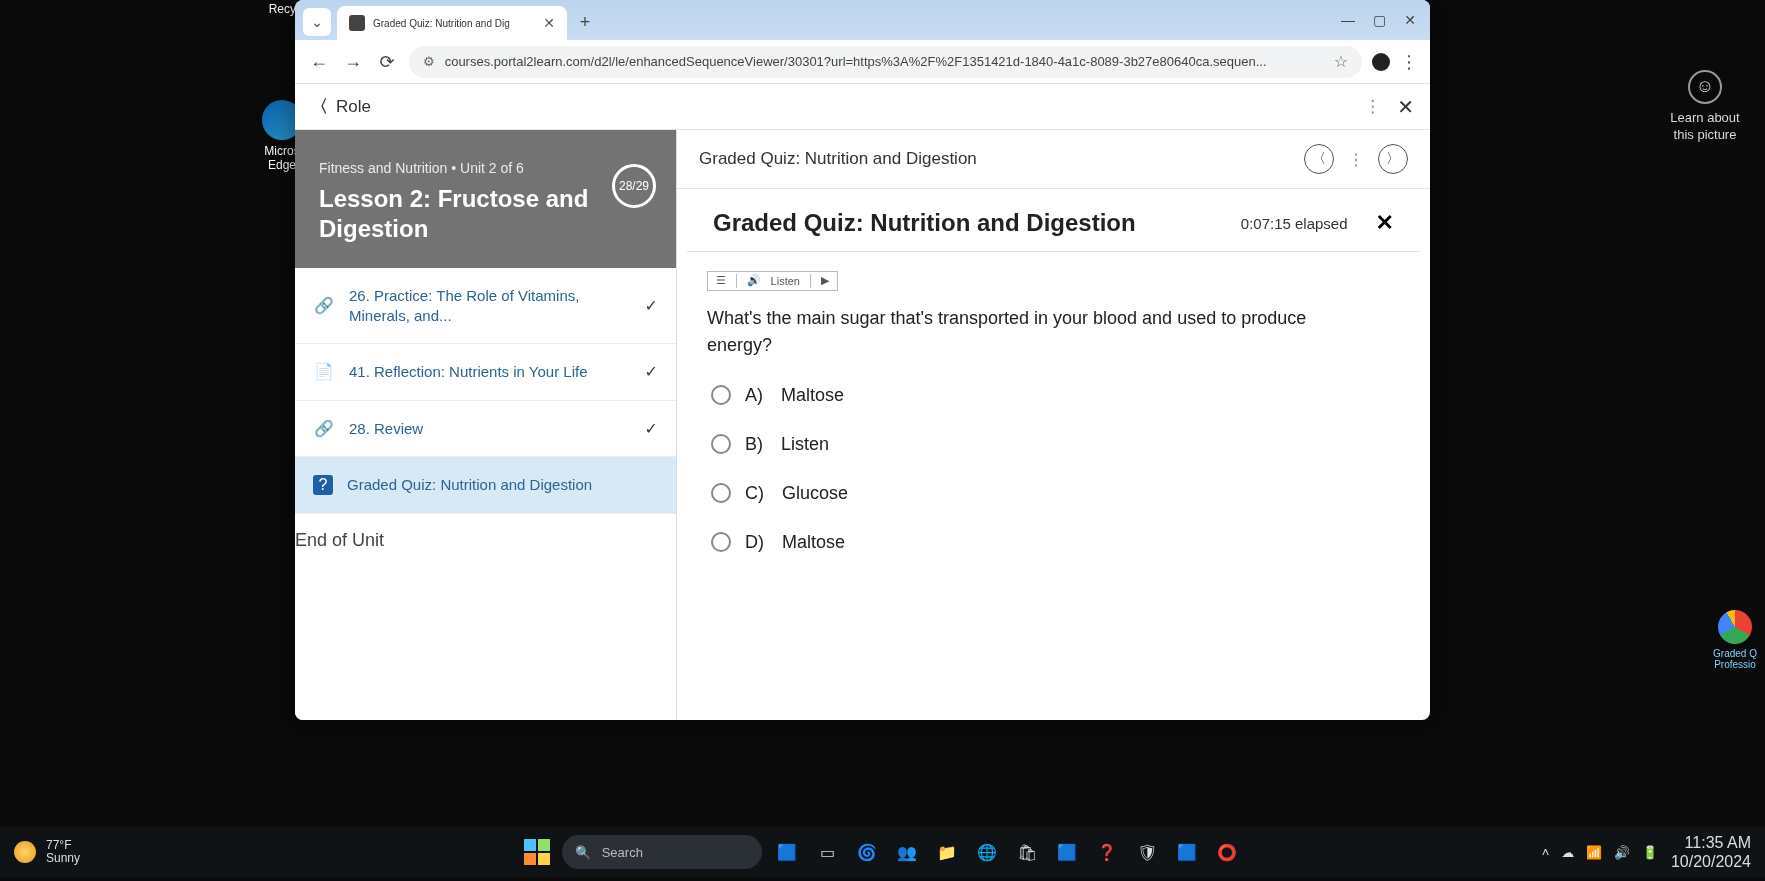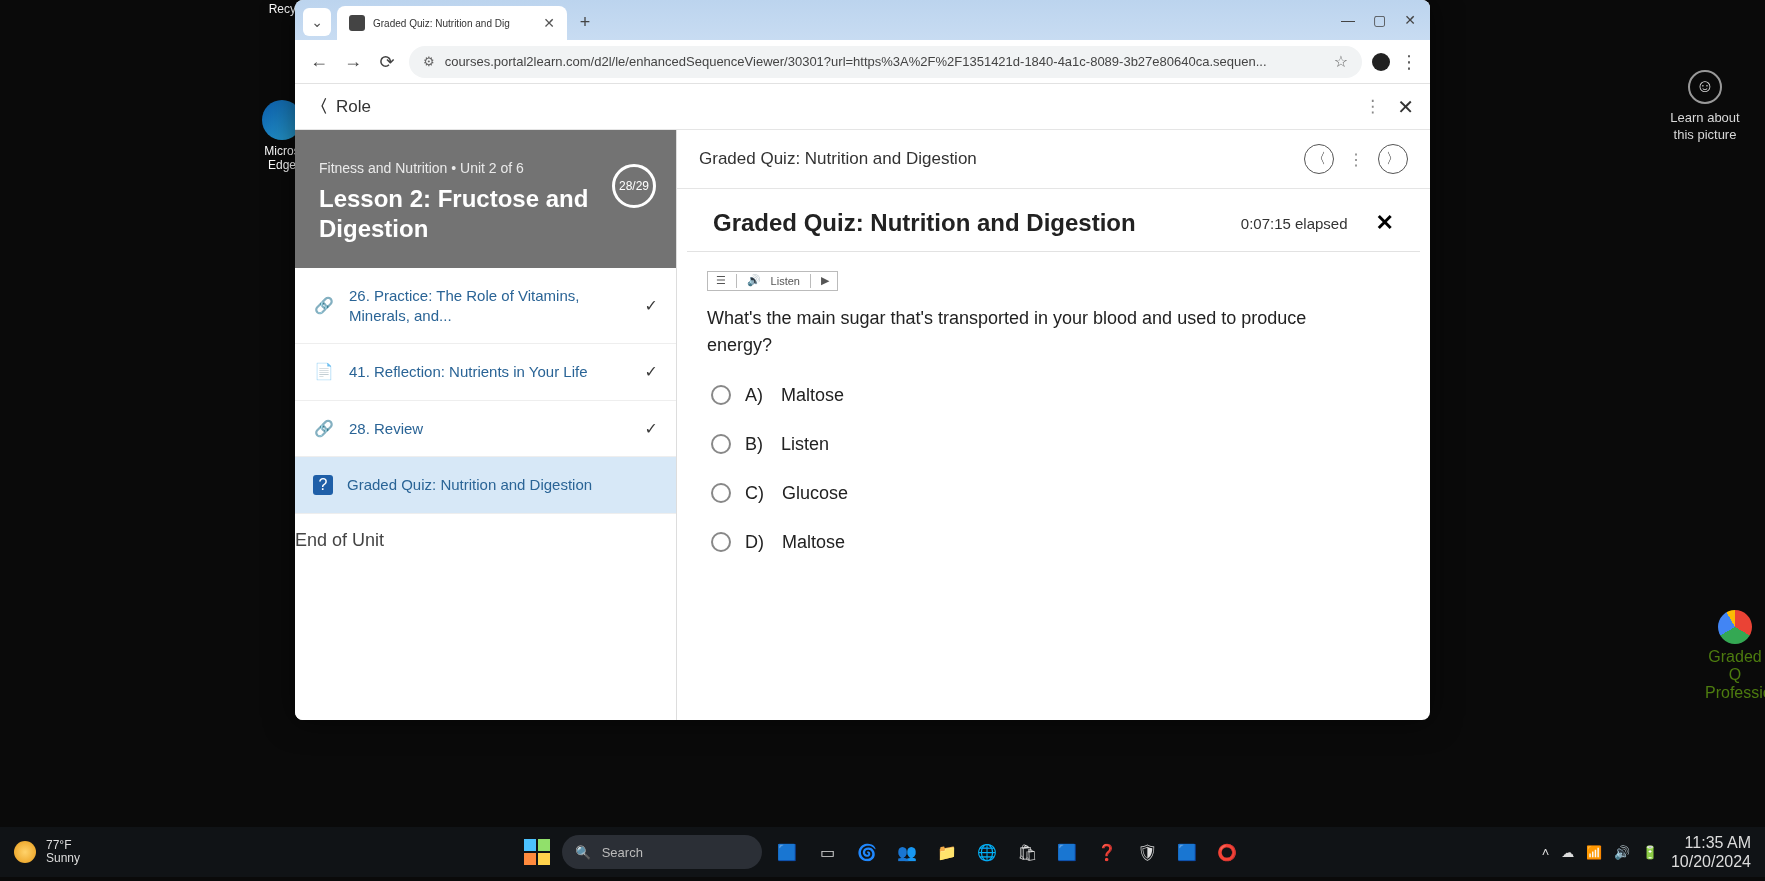--- a/index.html
+++ b/index.html
@@ -104,21 +104,21 @@
   <div>Micros</div>
   <div>Edge</div>
 </div>
 
 <div class="learn-about">
   <div class="circ">☺</div>
   <div>Learn about</div>
   <div>this picture</div>
 </div>
 
-<div style="position:absolute;right:0;top:610px;color:#4d7c0f;font-size:16px;text-align:center;width:60px;">
+<div style="position:absolute;right:0;top:610px;color:#7dd3fc;font-size:10px;text-align:center;width:60px;">
   <div style="width:34px;height:34px;border-radius:50%;background:conic-gradient(#ea4335 0 120deg,#34a853 120deg 240deg,#4285f4 240deg 330deg,#fbbc05 330deg);margin:0 auto 4px;"></div>
   <div>Graded Q</div>
   <div>Professio</div>
 </div>
 
 <div class="browser">
 
   <div class="tabbar">
     <div class="tab-dd">⌄</div>
     <div class="tab">

